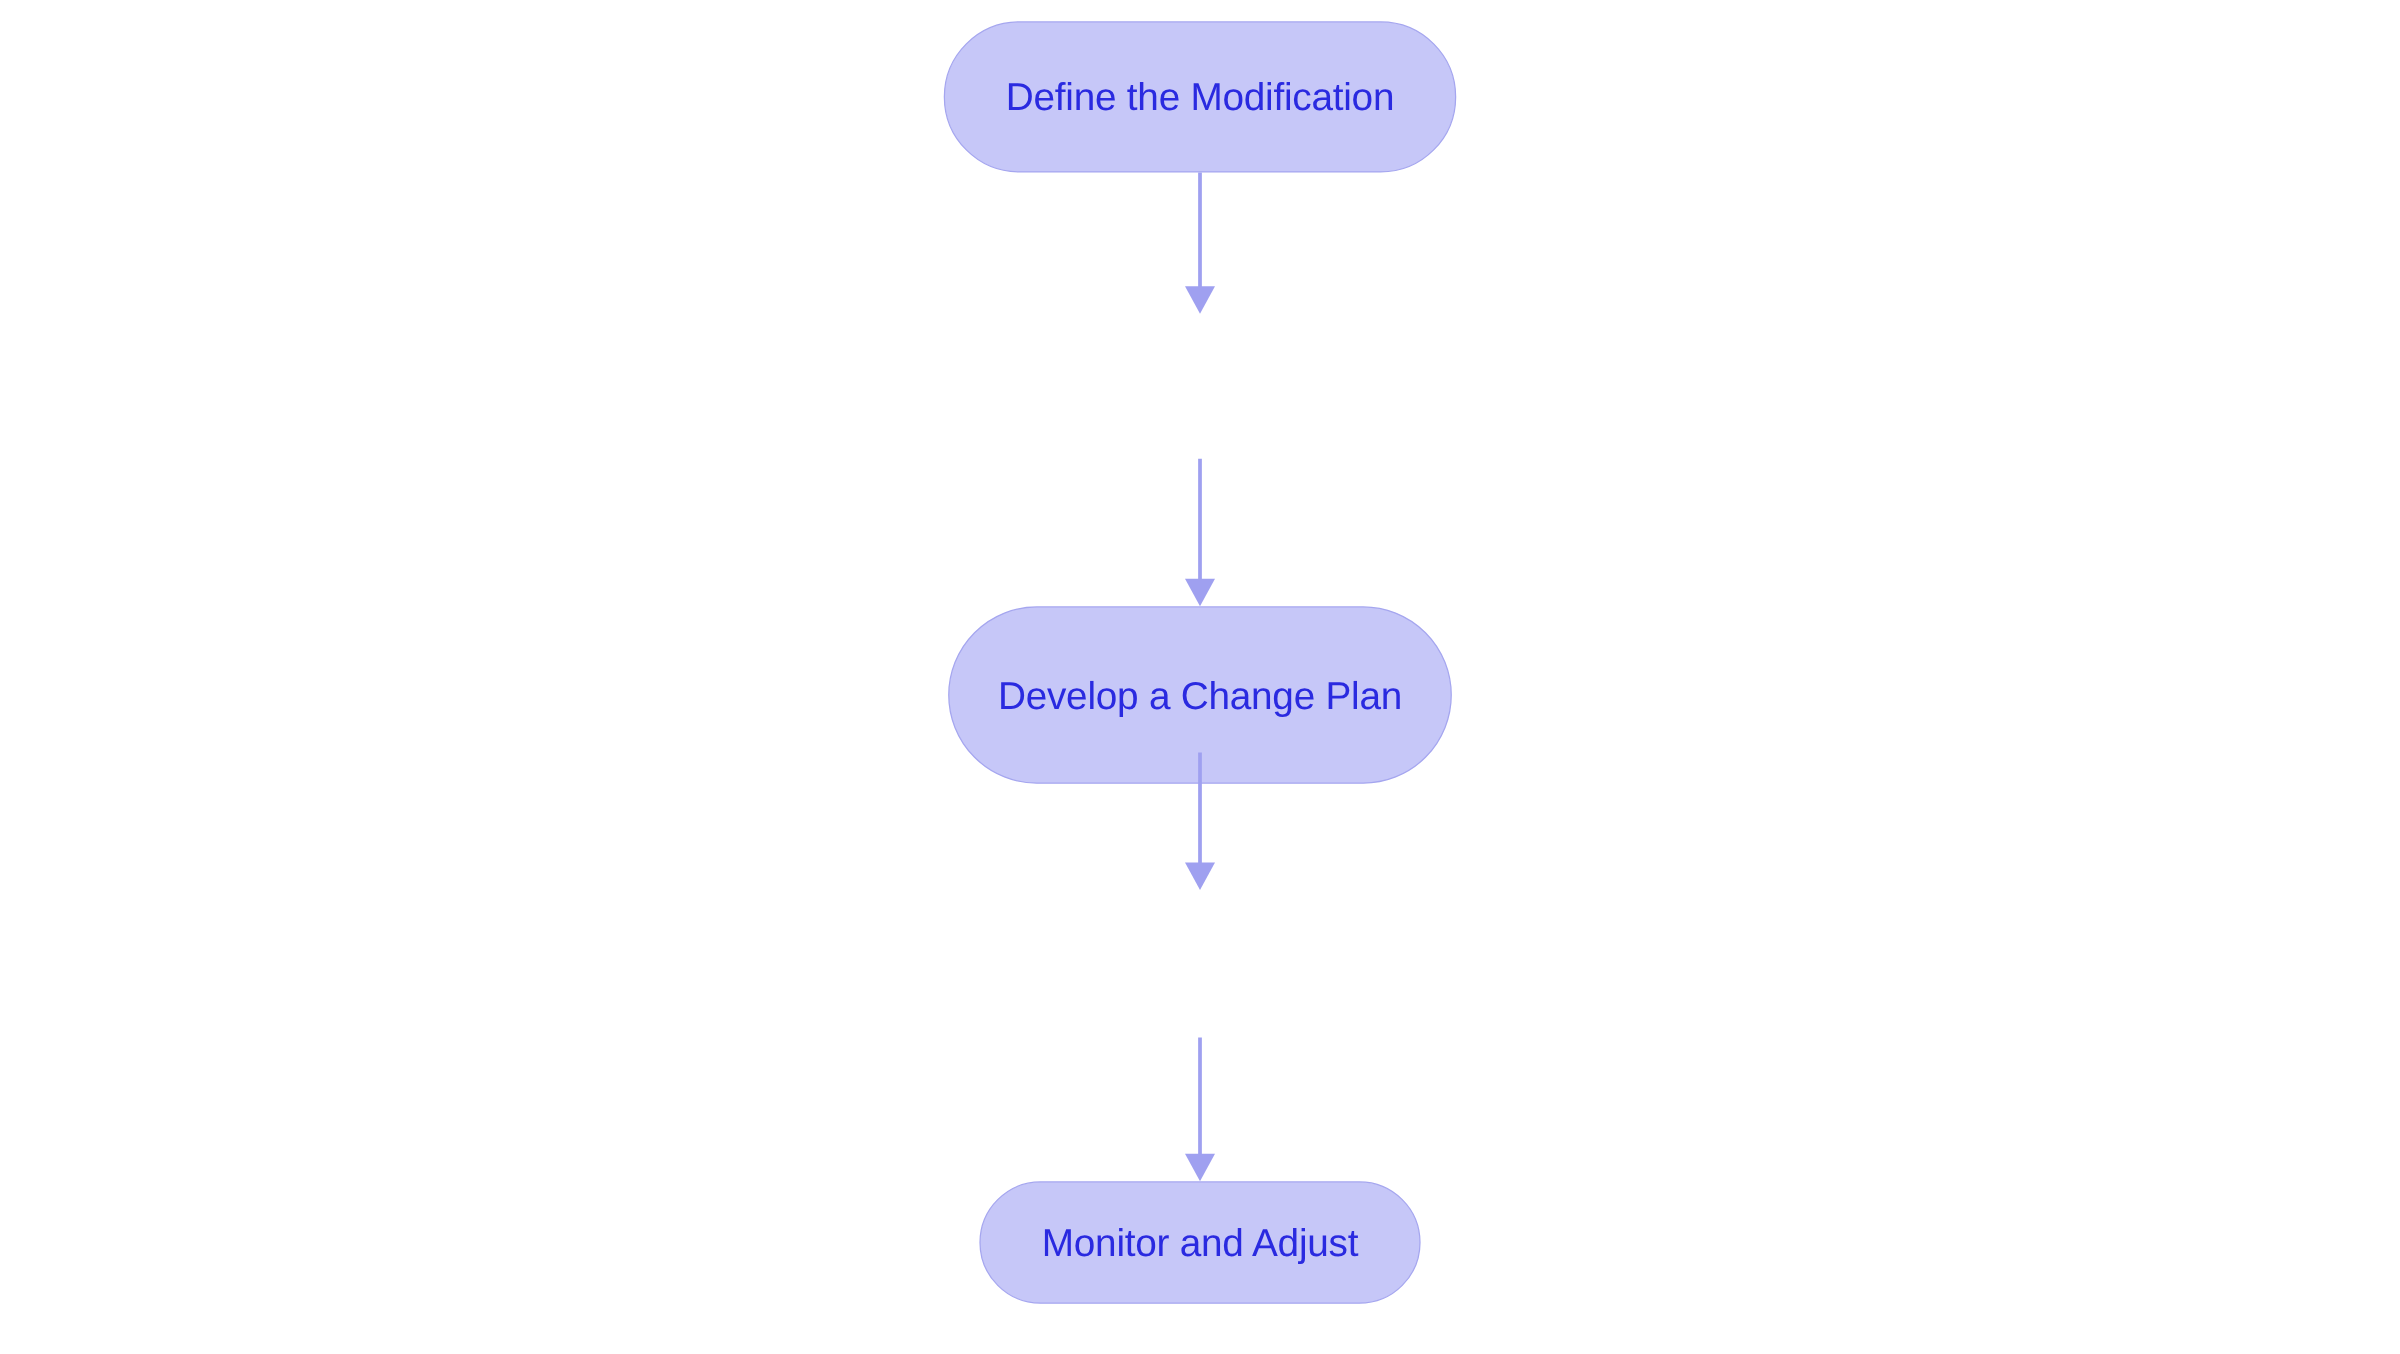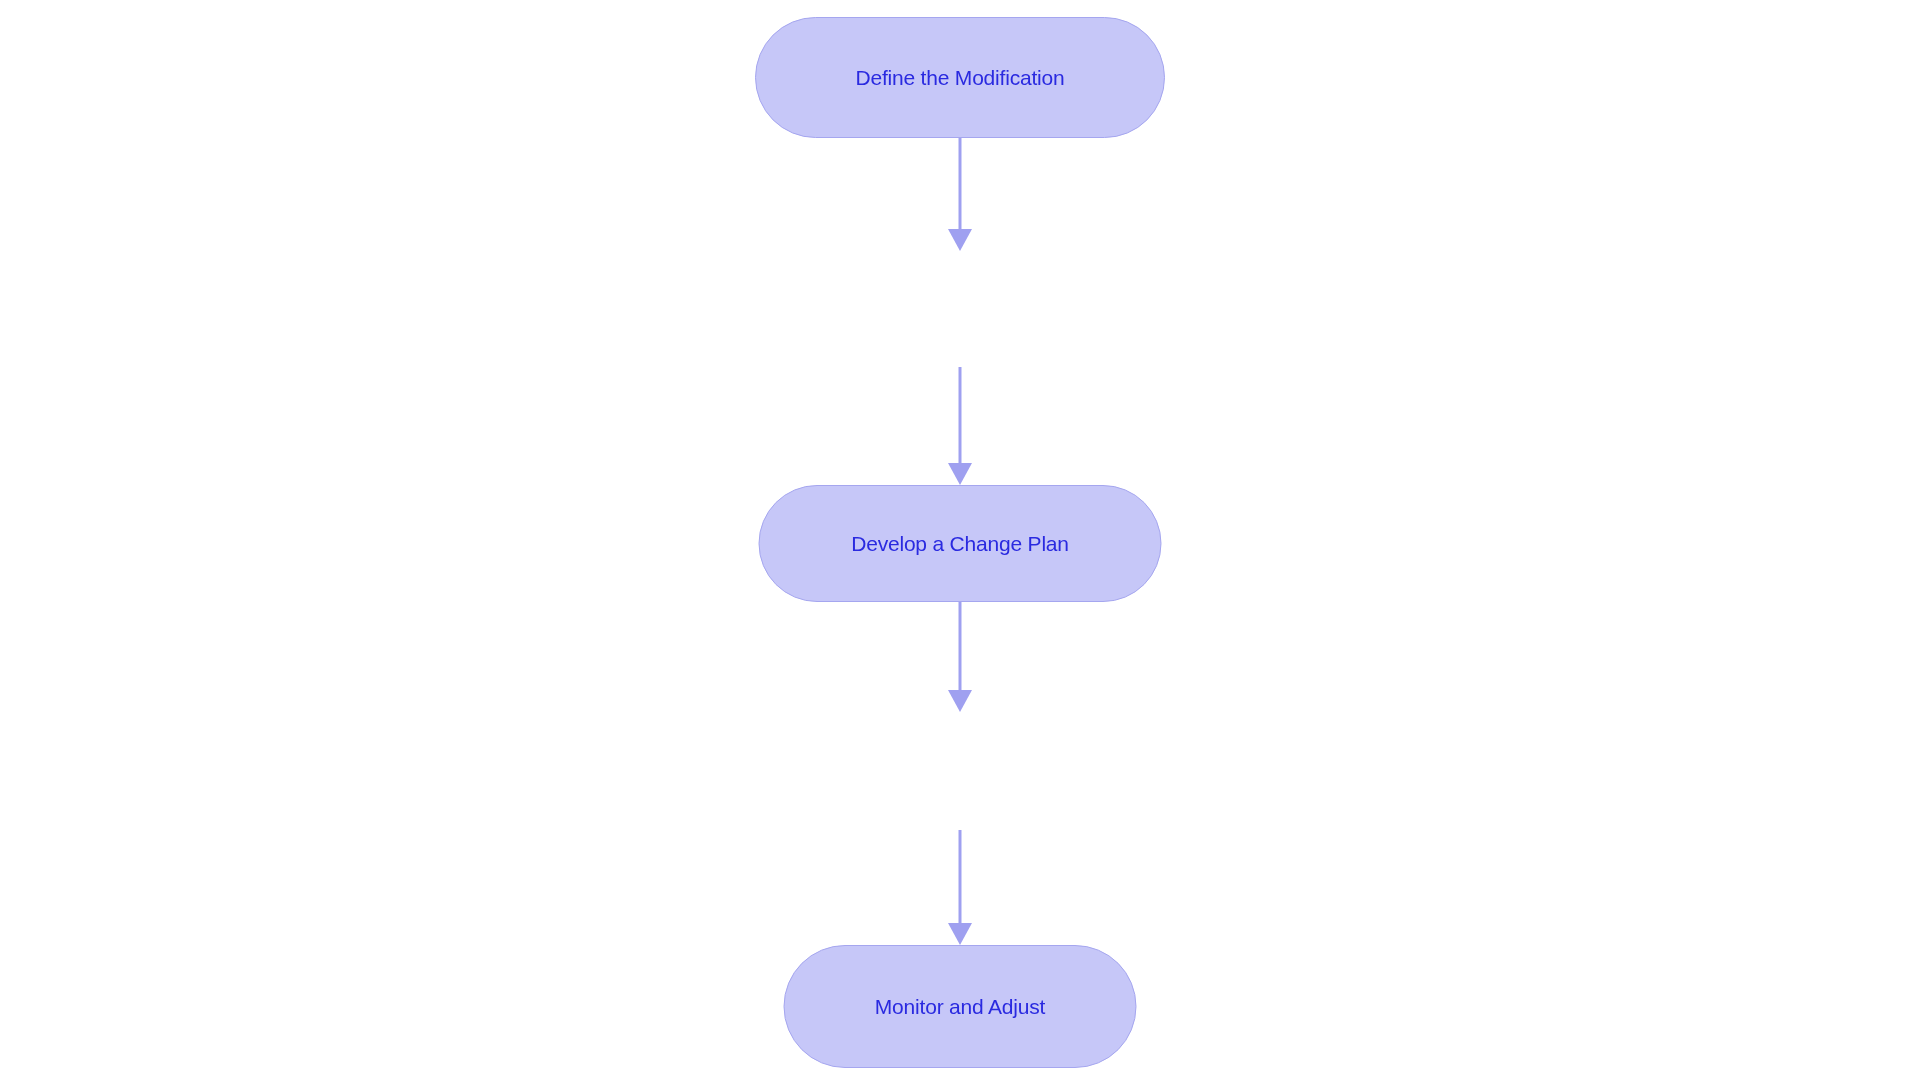--- a/index.html
+++ b/index.html
@@ -30,21 +30,21 @@
     justify-content: center;
     background: #c6c7f8;
     border: 1px solid #a5a6ef;
     border-radius: 999px;
     transform: translateX(-50%);
   }
 
   .flow-node-label {
     color: #2a2ae0;
     font-family: "Liberation Sans", "DejaVu Sans", sans-serif;
-    font-size: 21px;
+    font-size: 31px;
     font-weight: 400;
     line-height: 1;
     letter-spacing: -0.2px;
     white-space: nowrap;
     text-align: center;
   }
 
   .flow-connector {
     position: absolute;
     transform: translateX(-50%);
@@ -73,36 +73,36 @@
   </div>
 
 
   <div class="flow-connector" style="left:960px; top:367px; width:24px; height:118px;">
     <svg width="24" height="118" viewBox="0 0 24 118" xmlns="http://www.w3.org/2000/svg">
       <line x1="12" y1="0" x2="12" y2="97" stroke="#9fa0f0" stroke-width="3"></line>
       <polygon points="0,96 24,96 12,118" fill="#9fa0f0"></polygon>
     </svg>
   </div>
 
-  <div class="flow-node" style="left:960px; top:485px; width:403px; height:117px;">
+  <div class="flow-node" style="left:960px; top:485px; width:403px; height:142px;">
     <span class="flow-node-label">Develop a Change Plan</span>
   </div>
 
   <div class="flow-connector" style="left:960px; top:602px; width:24px; height:110px;">
     <svg width="24" height="110" viewBox="0 0 24 110" xmlns="http://www.w3.org/2000/svg">
       <line x1="12" y1="0" x2="12" y2="89" stroke="#9fa0f0" stroke-width="3"></line>
       <polygon points="0,88 24,88 12,110" fill="#9fa0f0"></polygon>
     </svg>
   </div>
 
 
   <div class="flow-connector" style="left:960px; top:830px; width:24px; height:115px;">
     <svg width="24" height="115" viewBox="0 0 24 115" xmlns="http://www.w3.org/2000/svg">
       <line x1="12" y1="0" x2="12" y2="94" stroke="#9fa0f0" stroke-width="3"></line>
       <polygon points="0,93 24,93 12,115" fill="#9fa0f0"></polygon>
     </svg>
   </div>
 
-  <div class="flow-node" style="left:960px; top:945px; width:353px; height:123px;">
+  <div class="flow-node" style="left:960px; top:945px; width:353px; height:98px;">
     <span class="flow-node-label">Monitor and Adjust</span>
   </div>
 
 </div>
 
 </body></html>

